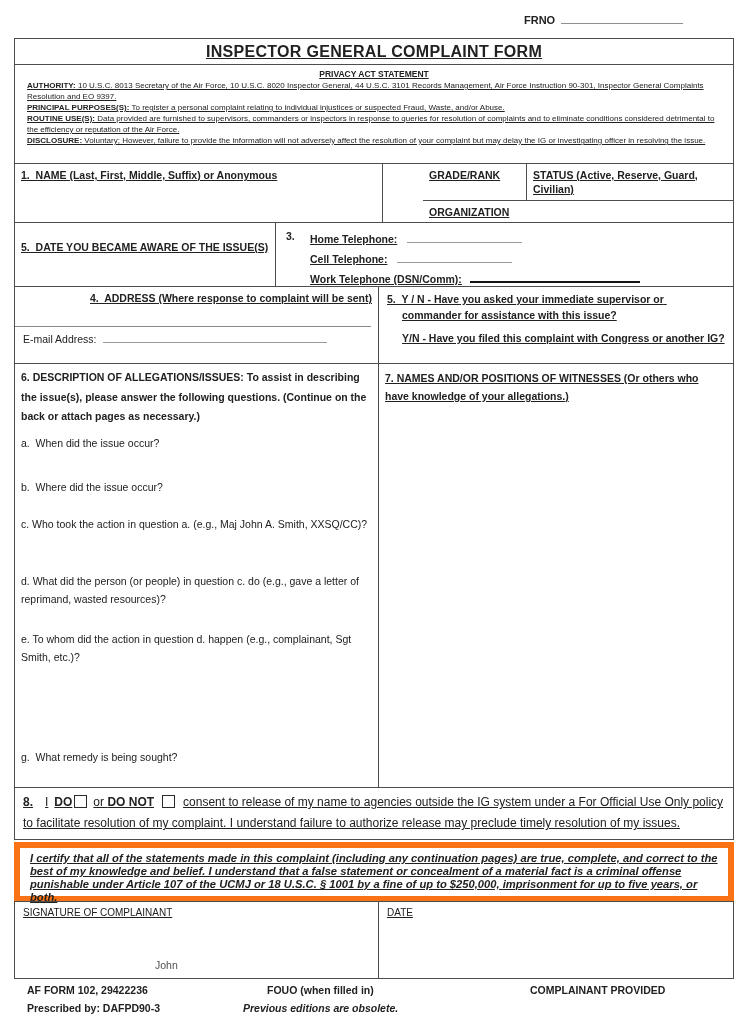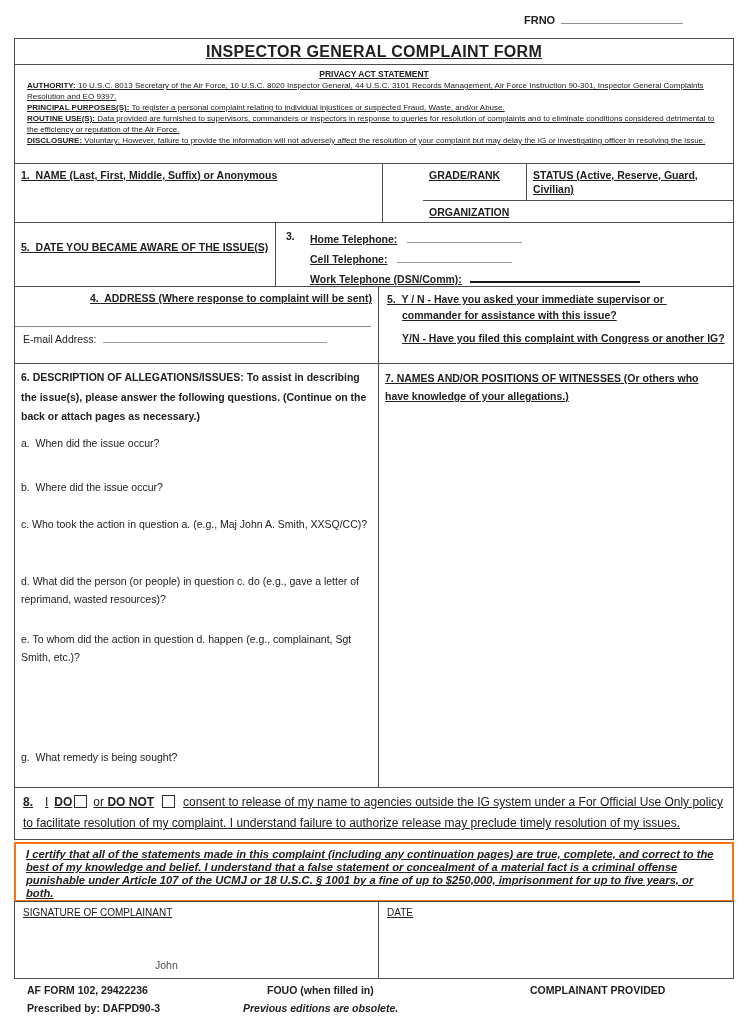--- a/index.html
+++ b/index.html
@@ -77,21 +77,21 @@
 
   
   .r5 { height:53px; padding:4px 8px 0 8px; font-size:12px; line-height:21px; }
   .r5 .n8 { font-weight:bold; margin-right:12px; }
   .r5 .pre-i { margin-right:6px; }
   .r5 .bld { font-weight:bold; }
   .checkbox { display:inline-block; width:13px; height:13px; border:1.5px solid #2b2b2b; background:#fff; vertical-align:-2px; }
   .cb1 { margin:0 6px 0 2px; } .cb2 { margin:0 8px 0 8px; }
 
   
-  .cert { margin-top:2px; border:2px solid #f97316; height:60px; padding:4px 10px 0 10px; }
+  .cert { margin-top:2px; border:6px solid #f97316; height:60px; padding:4px 10px 0 10px; }
   .cert .ct { font-size:11.2px; font-weight:bold; font-style:italic; line-height:13px; }
 
   
   .sig { height:78px; margin-top:-1px; }
   .sig .sig-cell { width:364px; }
   .sig .date-cell { flex:1; }
   .sig .slbl { font-size:10px; font-weight:normal; padding:5px 8px; }
   .sign-hint { position:absolute; left:140px; bottom:7px; font-size:10.5px; color:#4f4f4f; }
 
   

